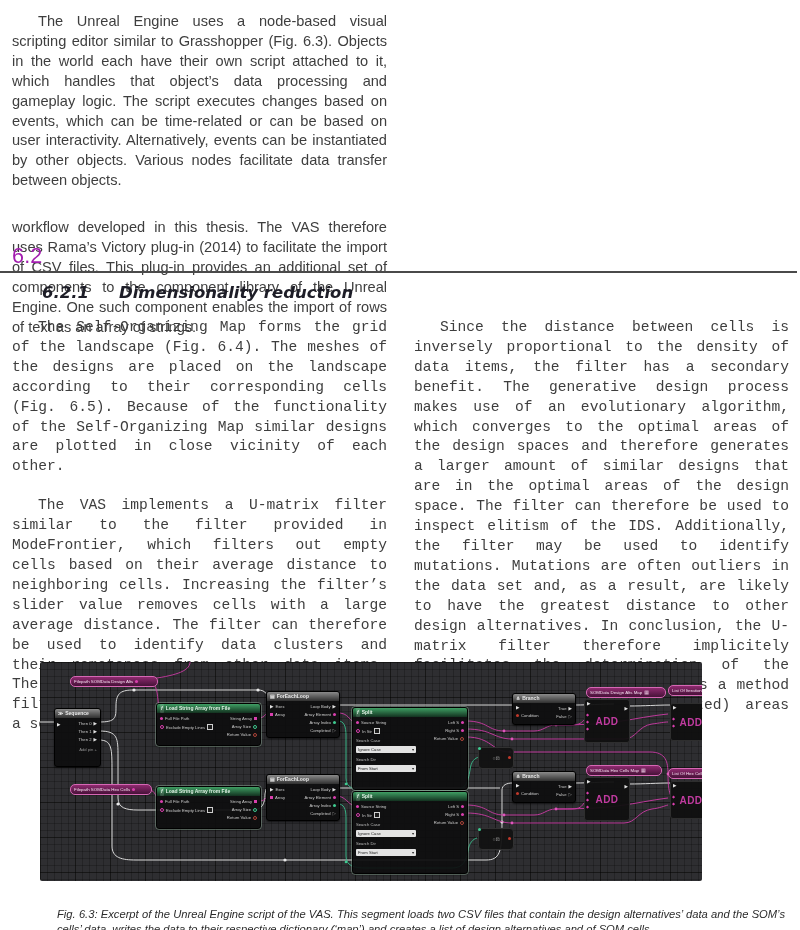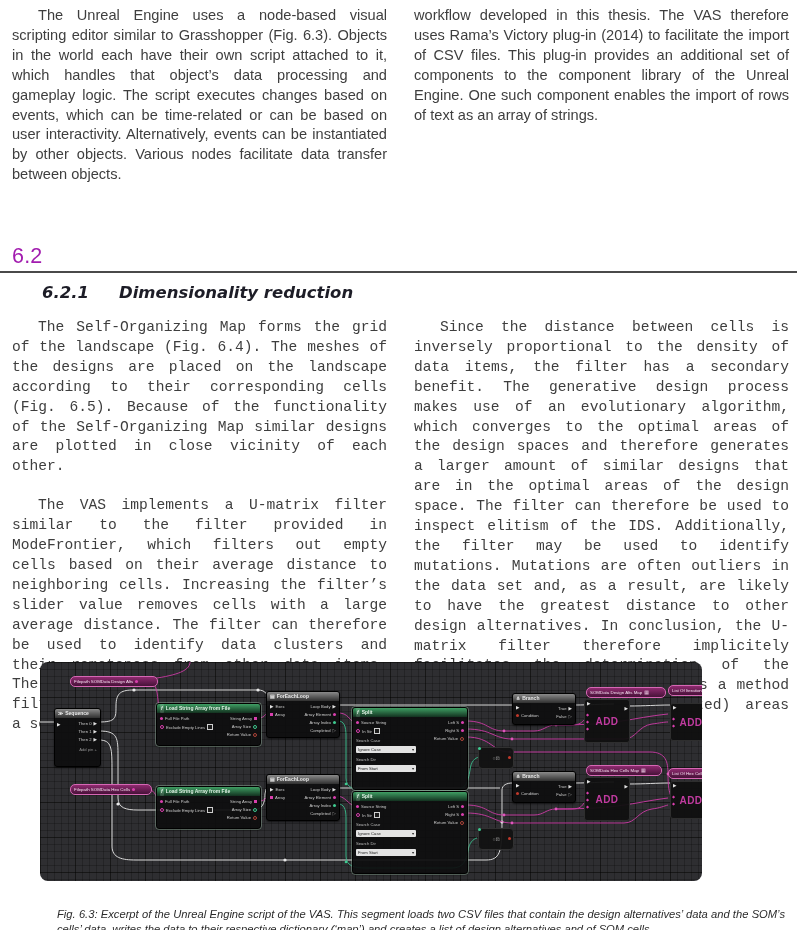--- a/index.html
+++ b/index.html
@@ -4,40 +4,40 @@
 <style>
   html,body{margin:0;padding:0;background:#ffffff;}
   .page{position:relative;width:800px;height:930px;background:#ffffff;overflow:hidden;
         font-family:"Liberation Sans",sans-serif;color:#3d3d3d;}
   
   .twocol{position:absolute;left:12px;width:778px;display:flex;gap:27px;}
   .tcol{width:375px;font-size:14.6px;line-height:19.9px;text-align:justify;color:#3e3e3e;}
   .tcol p{margin:0;}
   .ind{text-indent:26px;}
   .gap{margin-top:19px !important;}
-  #intro{top:6px;}
+  #intro{top:12px;flex-direction:column;}
   #body2{top:318px;font-family:Liberation Mono, monospace;}
   
   .sechead{position:absolute;top:244px;left:12px;display:flex;align-items:baseline;
            font-size:21.5px;color:#a21caf;letter-spacing:.2px;justify-content:flex-end;}
   .secnum{margin-right:34px;}
   .secrule{position:absolute;top:271px;left:0;width:797px;border-top:2px solid #4a4a4a;height:0;}
   .subhead{position:absolute;top:283px;left:42px;display:flex;align-items:baseline;
            font-family:"DejaVu Sans",sans-serif;font-style:italic;font-weight:bold;
            font-size:16.5px;color:#1d1d27;}
   .subnum{margin-right:30px;text-align:right;}
   
   .fig{position:absolute;left:40px;top:662px;width:662px;height:219px;background:#2e2e31;
        background-image:
          linear-gradient(rgba(0,0,0,.22) 1px,transparent 1px),
          linear-gradient(90deg,rgba(0,0,0,.22) 1px,transparent 1px),
          linear-gradient(rgba(0,0,0,.38) 1px,transparent 1px),
          linear-gradient(90deg,rgba(0,0,0,.38) 1px,transparent 1px);
        background-size:7px 7px,7px 7px,35px 35px,35px 35px;
-       border-radius:8px;overflow:hidden;}
+       border-radius:2px;overflow:hidden;}
   .fig svg{position:absolute;left:0;top:0;}
   .node{position:absolute;background:rgba(14,14,15,.93);border:1px solid #000;
         border-radius:3px;box-shadow:0 1px 2px rgba(0,0,0,.6);overflow:hidden;}
   .sel{outline:1px solid rgba(190,225,200,.35);}
   .hd{height:9px;line-height:9px;font-size:5px;font-weight:bold;color:#e9e9e9;padding:0 3px;
       display:flex;gap:2px;align-items:center;overflow:hidden;white-space:nowrap;}
   .hd.gray{background:linear-gradient(180deg,#8a8a8a,#303030);}
   .hd.green{background:linear-gradient(180deg,#3f9e63,#133220);color:#def0e3;}
   .fico{font-style:italic;background:rgba(255,255,255,.15);border-radius:1px;padding:0 1px;font-size:5px;}
   .b2c{display:flex;justify-content:space-between;padding:3px 3px 2px 3px;font-size:4.2px;

